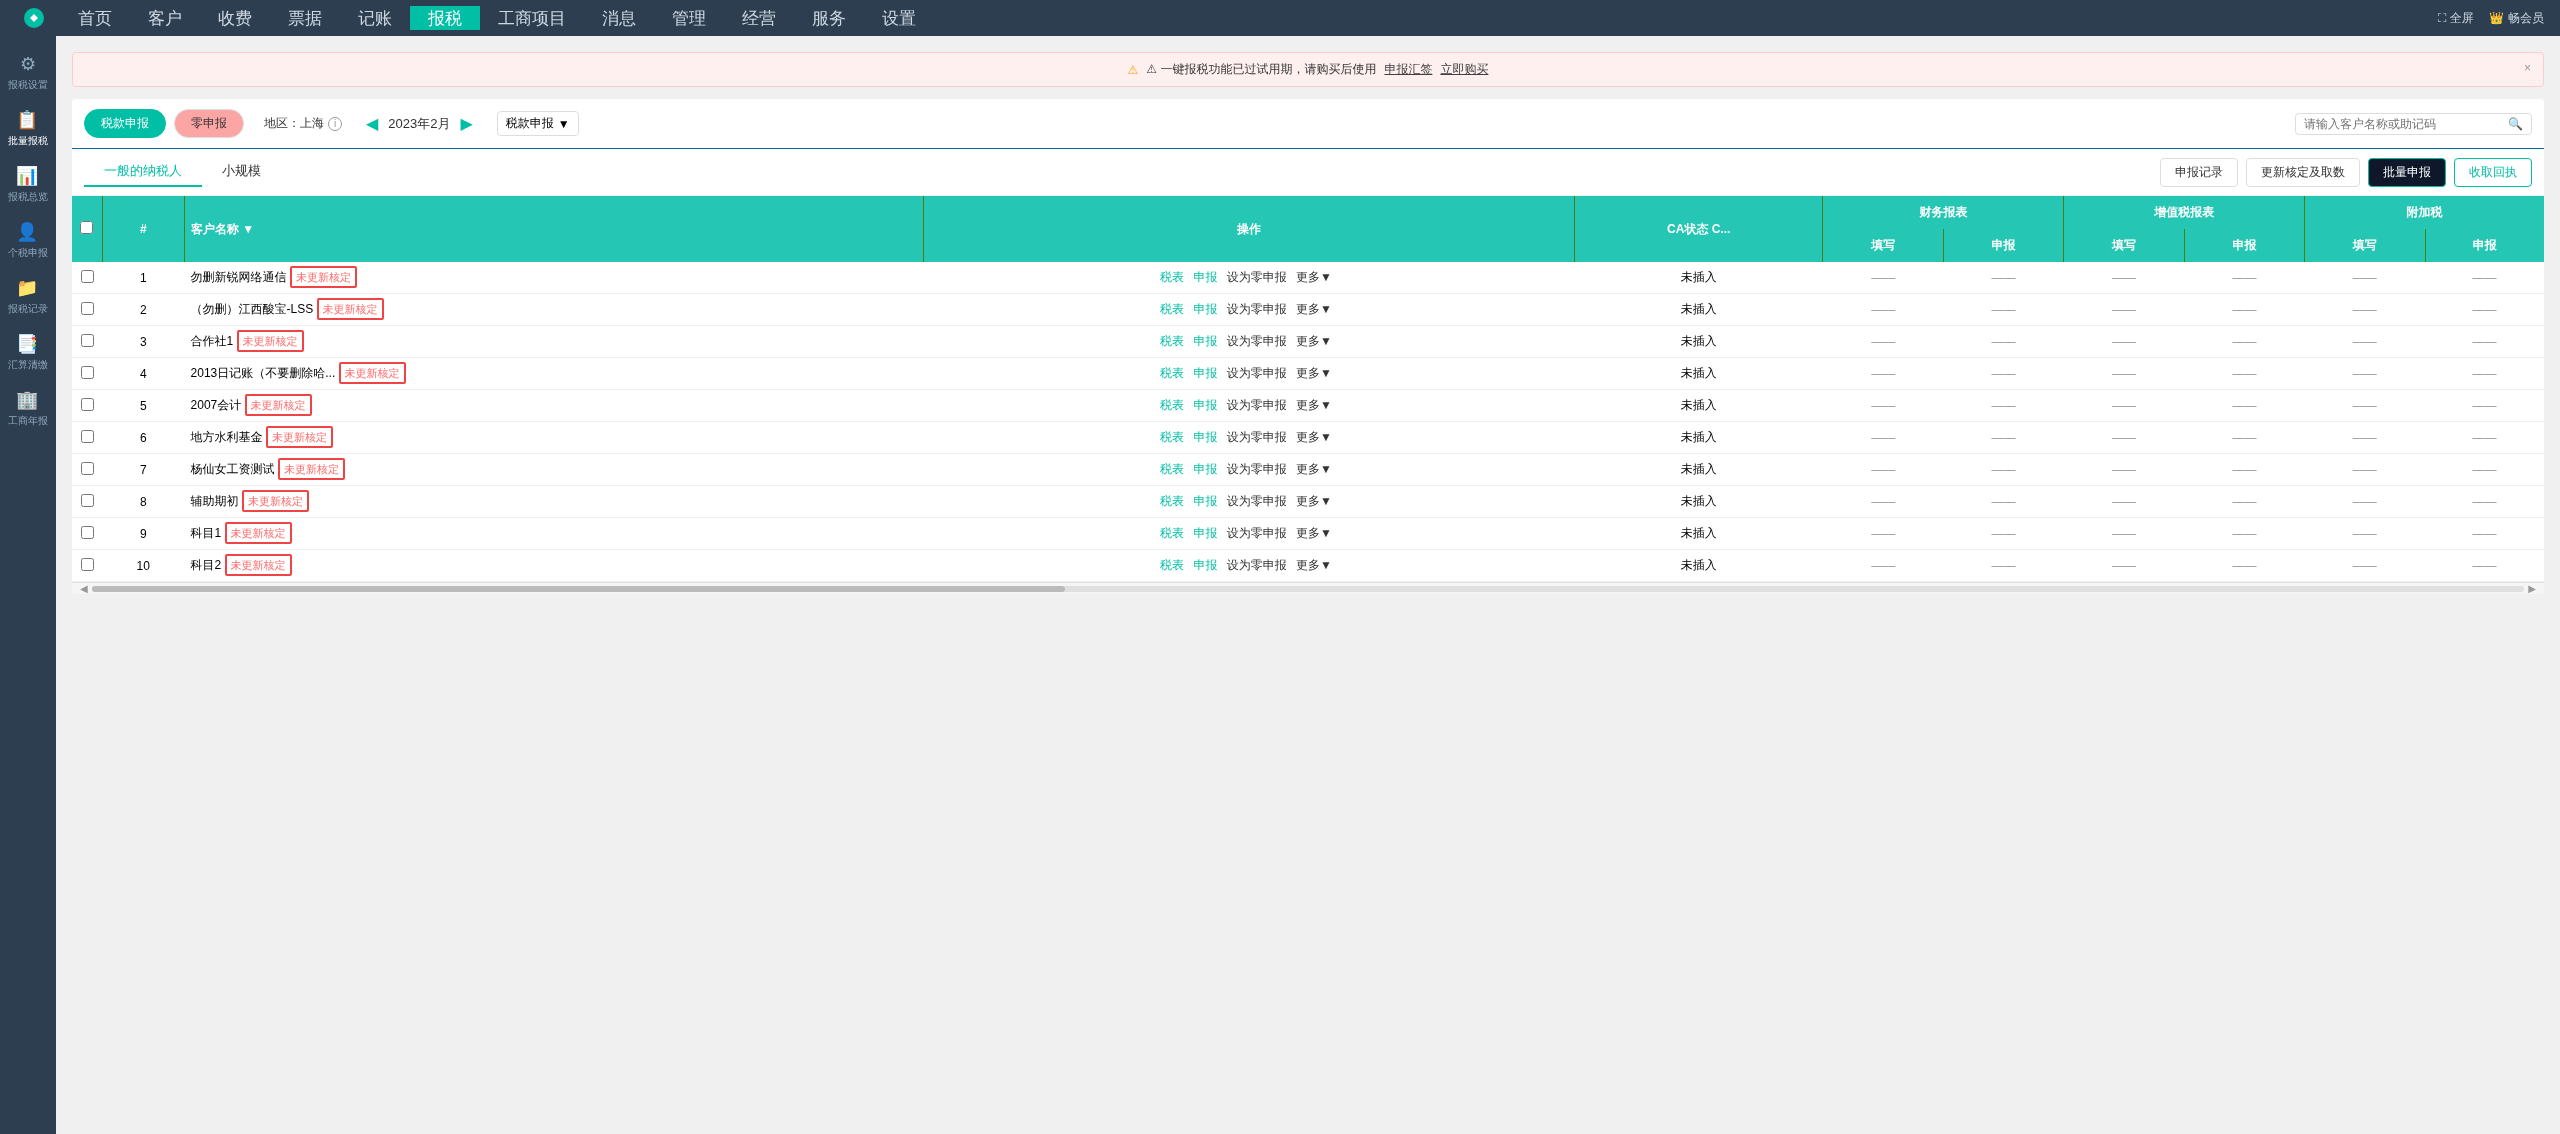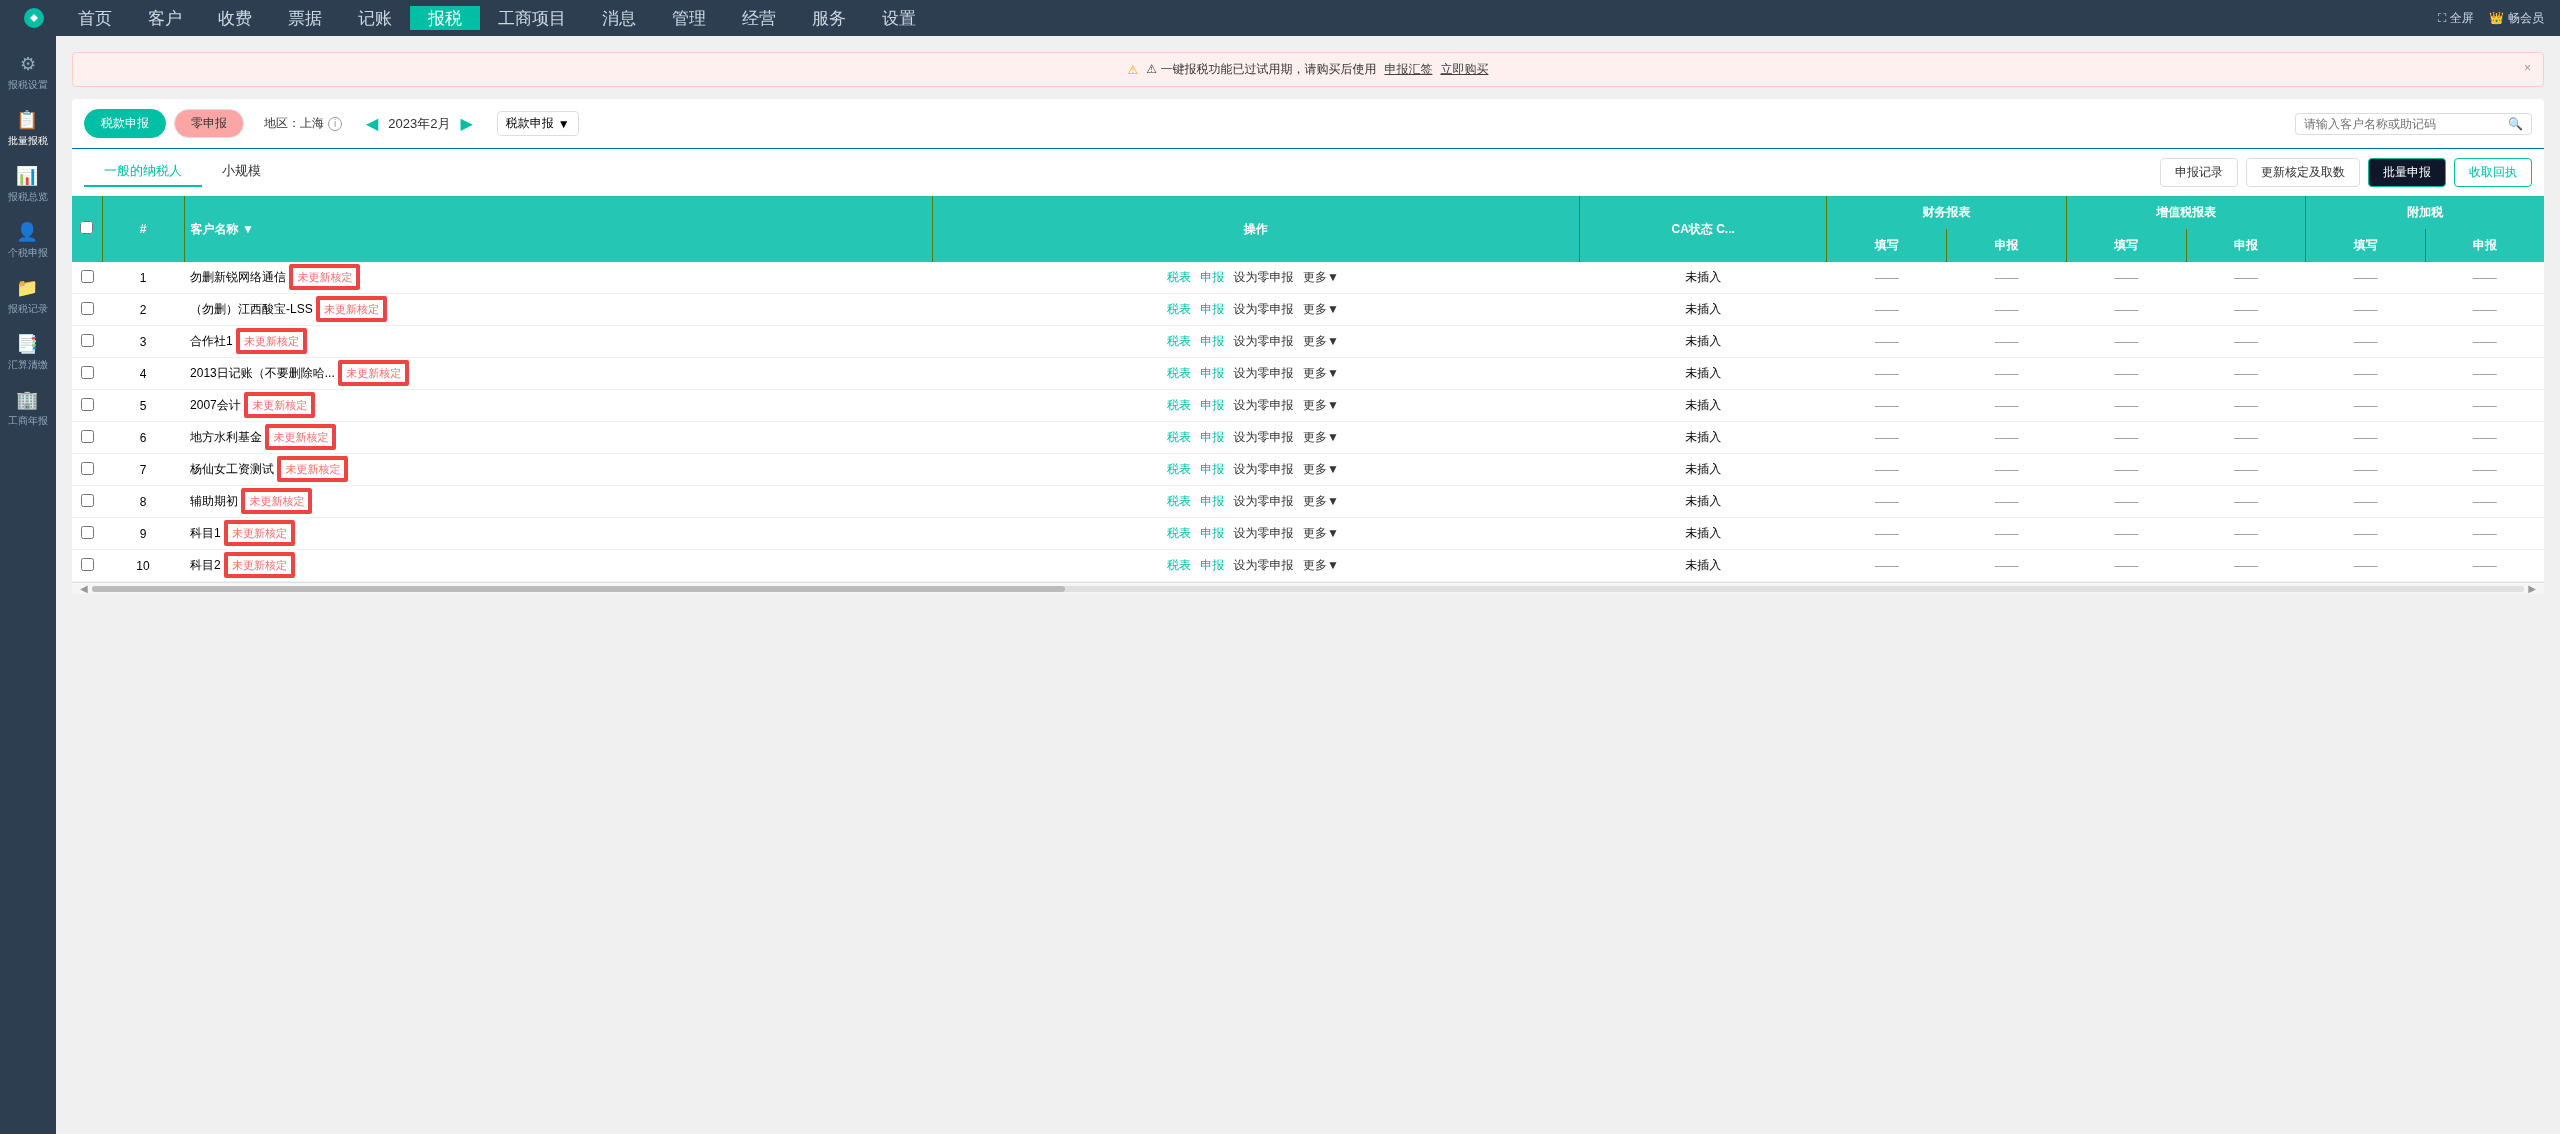--- a/index.html
+++ b/index.html
@@ -244,21 +244,21 @@
     .data-table td {
       padding: 7px 6px;
       border-bottom: 1px solid #f0f0f0;
       text-align: center;
       white-space: nowrap;
     }
     .data-table td.left { text-align: left; }
     .data-table .cb-cell { width: 30px; }
 
     .status-badge {
-      border: 4px solid #ef4444;
+      border: 2px solid #ef4444;
       color: #ff6b6b;
       border-radius: 2px;
       padding: 3px 4px;
       font-size: 11px;
     }
     .action-link {
       color: #333;
       cursor: pointer;
       margin-right: 6px;
     }

